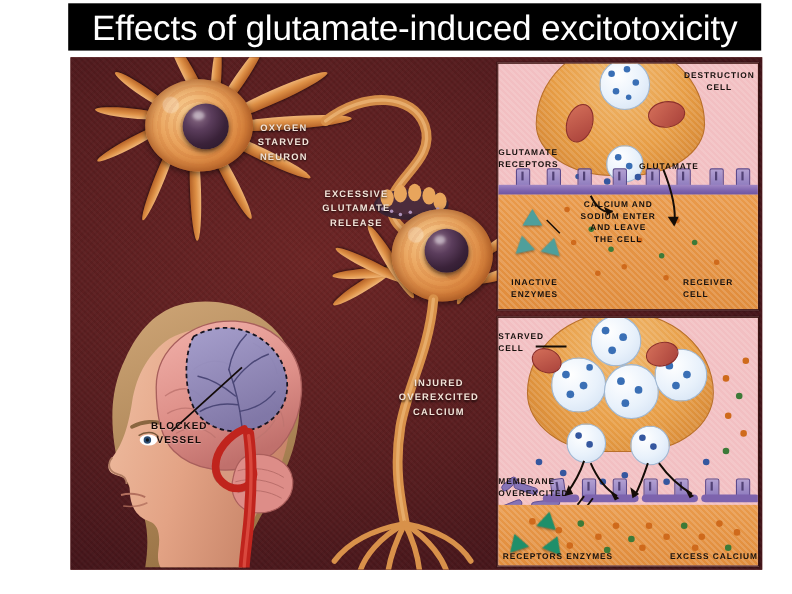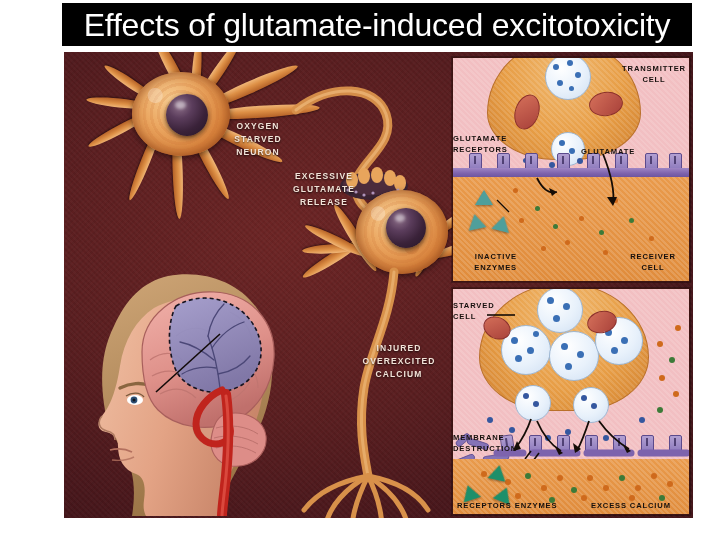--- a/index.html
+++ b/index.html
@@ -160,21 +160,21 @@
     <div class="dend" style="left:92px;top:44px;width:62px;height:9px;transform:rotate(214deg);"></div>
 
     <svg style="position:absolute;left:0;top:0;width:629px;height:466px;pointer-events:none;">
       <path d="M232,58 C268,30 312,34 322,62 C334,96 286,112 292,140 C298,166 330,168 338,150" stroke="#d8914a" stroke-width="9" fill="none" stroke-linecap="round" opacity="0.97"></path>
       <path d="M232,58 C268,30 312,34 322,62 C334,96 286,112 292,140 C298,166 330,168 338,150" stroke="#f3c184" stroke-width="3" fill="none" stroke-linecap="round" opacity="0.6"></path>
     </svg>
     <div class="soma" style="left:68px;top:20px;width:98px;height:84px;"></div>
     <div class="nucleus" style="left:102px;top:42px;width:42px;height:42px;"></div>
   </div>
 
-  <div class="lbl" style="left:148px;top:68px;width:92px;">OXYGEN
+  <div class="lbl" style="left:148px;top:58px;width:92px;">OXYGEN
 STARVED
 NEURON</div>
 
   <div>
 
     <svg style="position:absolute;left:0;top:0;width:629px;height:466px;pointer-events:none;">
       <ellipse cx="310" cy="134" rx="34" ry="14" fill="#3b2433"></ellipse>
       <ellipse cx="310" cy="132" rx="31" ry="11" fill="#4c2c3c"></ellipse>
       <g fill="#e8a55c">
         <ellipse cx="288" cy="128" rx="6" ry="8"></ellipse>
@@ -313,20 +313,22 @@
 
       <path d="M142,126 C128,132 116,146 116,160 C116,172 126,180 136,180
                C146,180 152,172 150,164" fill="none" stroke="#c0241d" stroke-width="7" stroke-linecap="round"></path>
       <path d="M146,130 C150,160 148,190 146,212 C144,232 142,246 142,252" fill="none" stroke="#c0241d" stroke-width="10" stroke-linecap="round"></path>
       <path d="M146,132 C150,160 148,190 146,212 C144,232 142,246 142,252" fill="none" stroke="#e4584b" stroke-width="3" stroke-linecap="round" opacity=".7"></path>
 
       <path d="M76,128 L140,70" stroke="#120a08" stroke-width="1.6" fill="none"></path>
     </svg>
   </div>
 
+  <div class="lbl lbl-dark" style="left:54px;top:329px;width:90px;font-size:9px;letter-spacing:1px;">BLOCKED
+VESSEL</div>
 
   <div class="panel" style="left:388px;top:5px;width:236px;height:223px;">
 
     <div class="terminal" style="left:34px;top:-18px;width:152px;height:118px;border-radius:50% 50% 46% 46% / 62% 62% 40% 40%;"></div>
 
     <div class="vesicle" style="left:92px;top:-4px;width:44px;height:44px;"></div>
     <div class="dot" style="left:100px;top:6px;width:6px;height:6px;background:#3a6fb5;"></div>
     <div class="dot" style="left:114px;top:2px;width:6px;height:6px;background:#3a6fb5;"></div>
     <div class="dot" style="left:122px;top:14px;width:6px;height:6px;background:#3a6fb5;"></div>
     <div class="dot" style="left:104px;top:22px;width:6px;height:6px;background:#3a6fb5;"></div>
@@ -377,28 +379,32 @@
     <div class="enz" style="left:40px;top:158px;transform:rotate(14deg);"></div>
 
     <svg style="position:absolute;left:0;top:0;width:236px;height:223px;pointer-events:none;">
       <path d="M84,120 C90,132 96,136 104,134" stroke="#140c06" stroke-width="1.8" fill="none"></path>
       <polygon points="104,134 96,130 99,138" fill="#140c06"></polygon>
       <path d="M150,96 C158,116 162,132 160,146" stroke="#140c06" stroke-width="1.8" fill="none"></path>
       <polygon points="160,148 154,139 164,139" fill="#140c06"></polygon>
       <path d="M44,142 L56,154" stroke="#140c06" stroke-width="1.3" fill="none"></path>
     </svg>
 
-    <div class="pnl-lbl" style="left:168px;top:6px;width:66px;text-align:center;color:#16100d;">TRANSMITTER
+    <div class="pnl-lbl" style="left:168px;top:6px;width:66px;text-align:center;color:#16100d;">DESTRUCTION
 CELL</div>
     <div class="pnl-lbl" style="left:0px;top:76px;width:64px;text-align:left;">GLUTAMATE
 RECEPTORS</div>
     <div class="pnl-lbl" style="left:128px;top:89px;width:76px;text-align:left;">GLUTAMATE</div>
-    <div class="pnl-lbl" style="left:2px;top:194px;width:62px;text-align:right;">INACTIVE
+    <div class="pnl-lbl" style="left:62px;top:123px;width:94px;text-align:center;">CALCIUM AND
+SODIUM ENTER
+AND LEAVE
+THE CELL</div>
+    <div class="pnl-lbl" style="left:2px;top:194px;width:62px;text-align:center;">INACTIVE
 ENZYMES</div>
-    <div class="pnl-lbl" style="left:168px;top:194px;width:64px;text-align:center;">RECEIVER
+    <div class="pnl-lbl" style="left:168px;top:194px;width:64px;text-align:left;">RECEIVER
 CELL</div>
   </div>
 
   <div class="panel" style="left:388px;top:236px;width:236px;height:225px;">
     
     <div class="terminal" style="left:26px;top:-6px;width:168px;height:126px;border-radius:50% 50% 42% 42% / 58% 58% 42% 42%;"></div>
     
     <div class="vesicle" style="left:48px;top:36px;width:48px;height:48px;"></div>
     <div class="vesicle" style="left:84px;top:-2px;width:44px;height:44px;"></div>
     <div class="vesicle" style="left:96px;top:42px;width:48px;height:48px;"></div>
@@ -527,18 +533,18 @@
     <div class="enz enz-act" style="left:8px;top:196px;transform:rotate(-18deg);"></div>
     <div class="enz enz-act" style="left:42px;top:198px;transform:rotate(22deg);"></div>
     
     <svg style="position:absolute;left:0;top:0;width:236px;height:225px;pointer-events:none;">
       <path d="M34,26 L62,26" stroke="#140c06" stroke-width="1.6" fill="none"></path>
     </svg>
 
     <div class="pnl-lbl" style="left:0px;top:12px;width:40px;text-align:left;">STARVED
 CELL</div>
     <div class="pnl-lbl" style="left:0px;top:144px;width:72px;text-align:left;">MEMBRANE
-DESTRUCTION</div>
+OVEREXCITED</div>
     <div class="pnl-lbl" style="left:4px;top:212px;width:112px;text-align:left;">RECEPTORS ENZYMES</div>
-    <div class="pnl-lbl" style="left:138px;top:212px;width:98px;text-align:left;">EXCESS CALCIUM</div>
+    <div class="pnl-lbl" style="left:138px;top:212px;width:98px;text-align:right;">EXCESS CALCIUM</div>
   </div>
 
 </div>
 
 </body></html>

